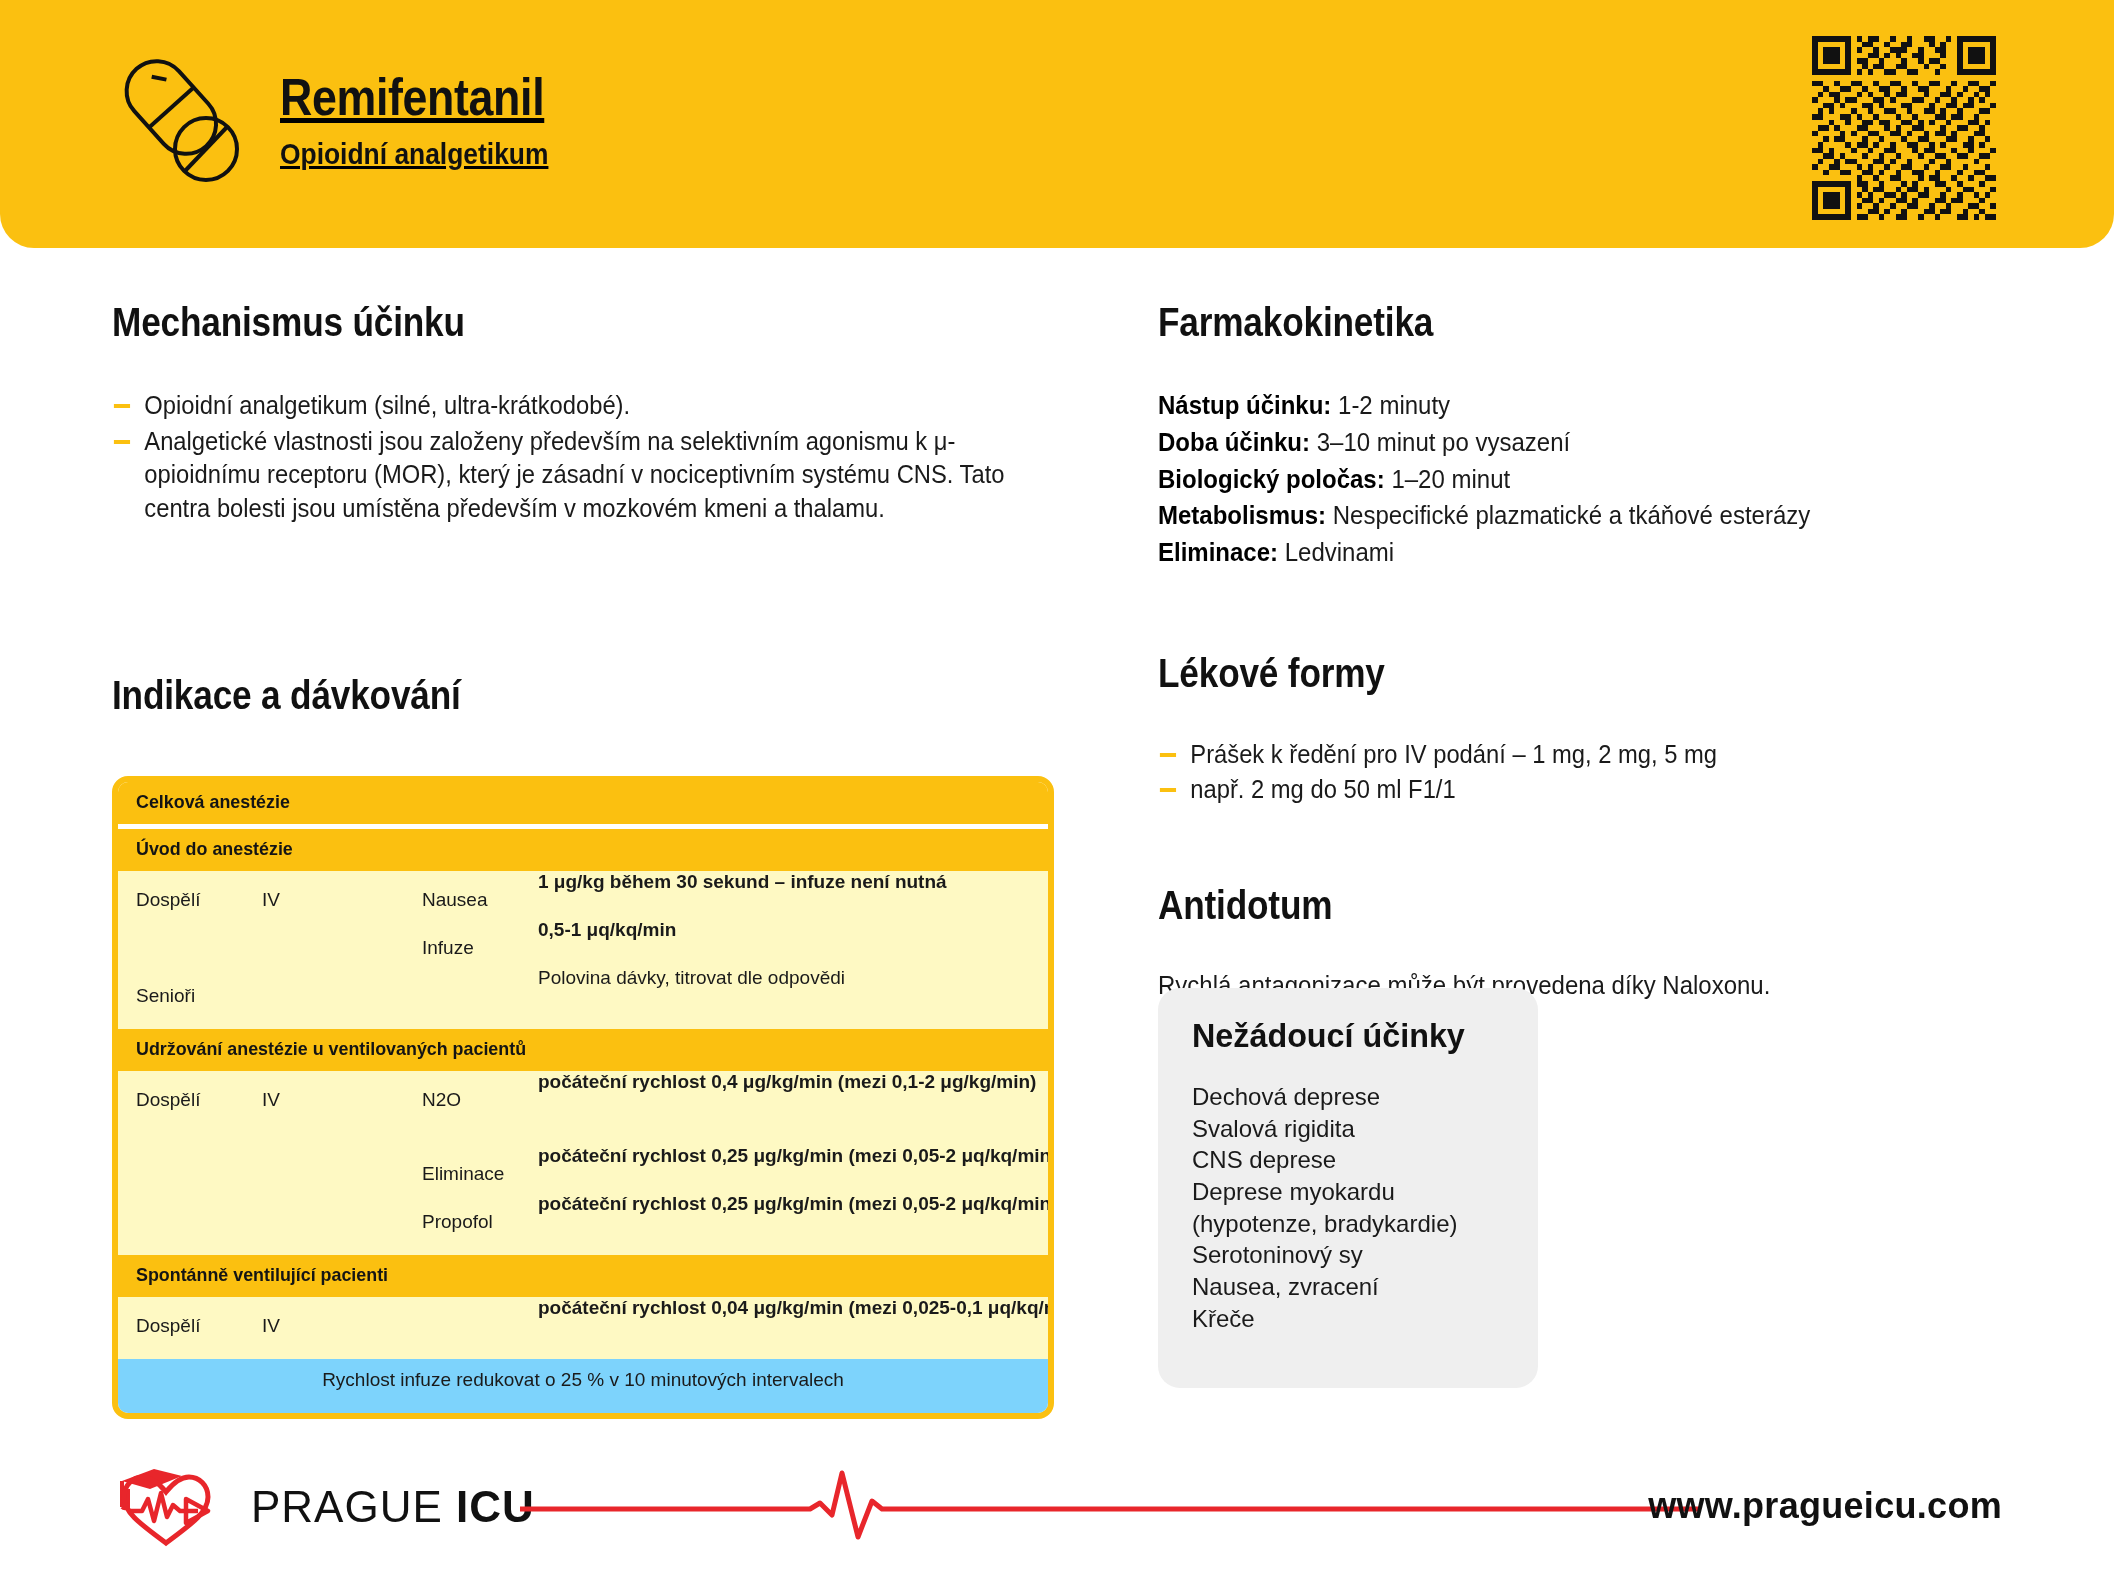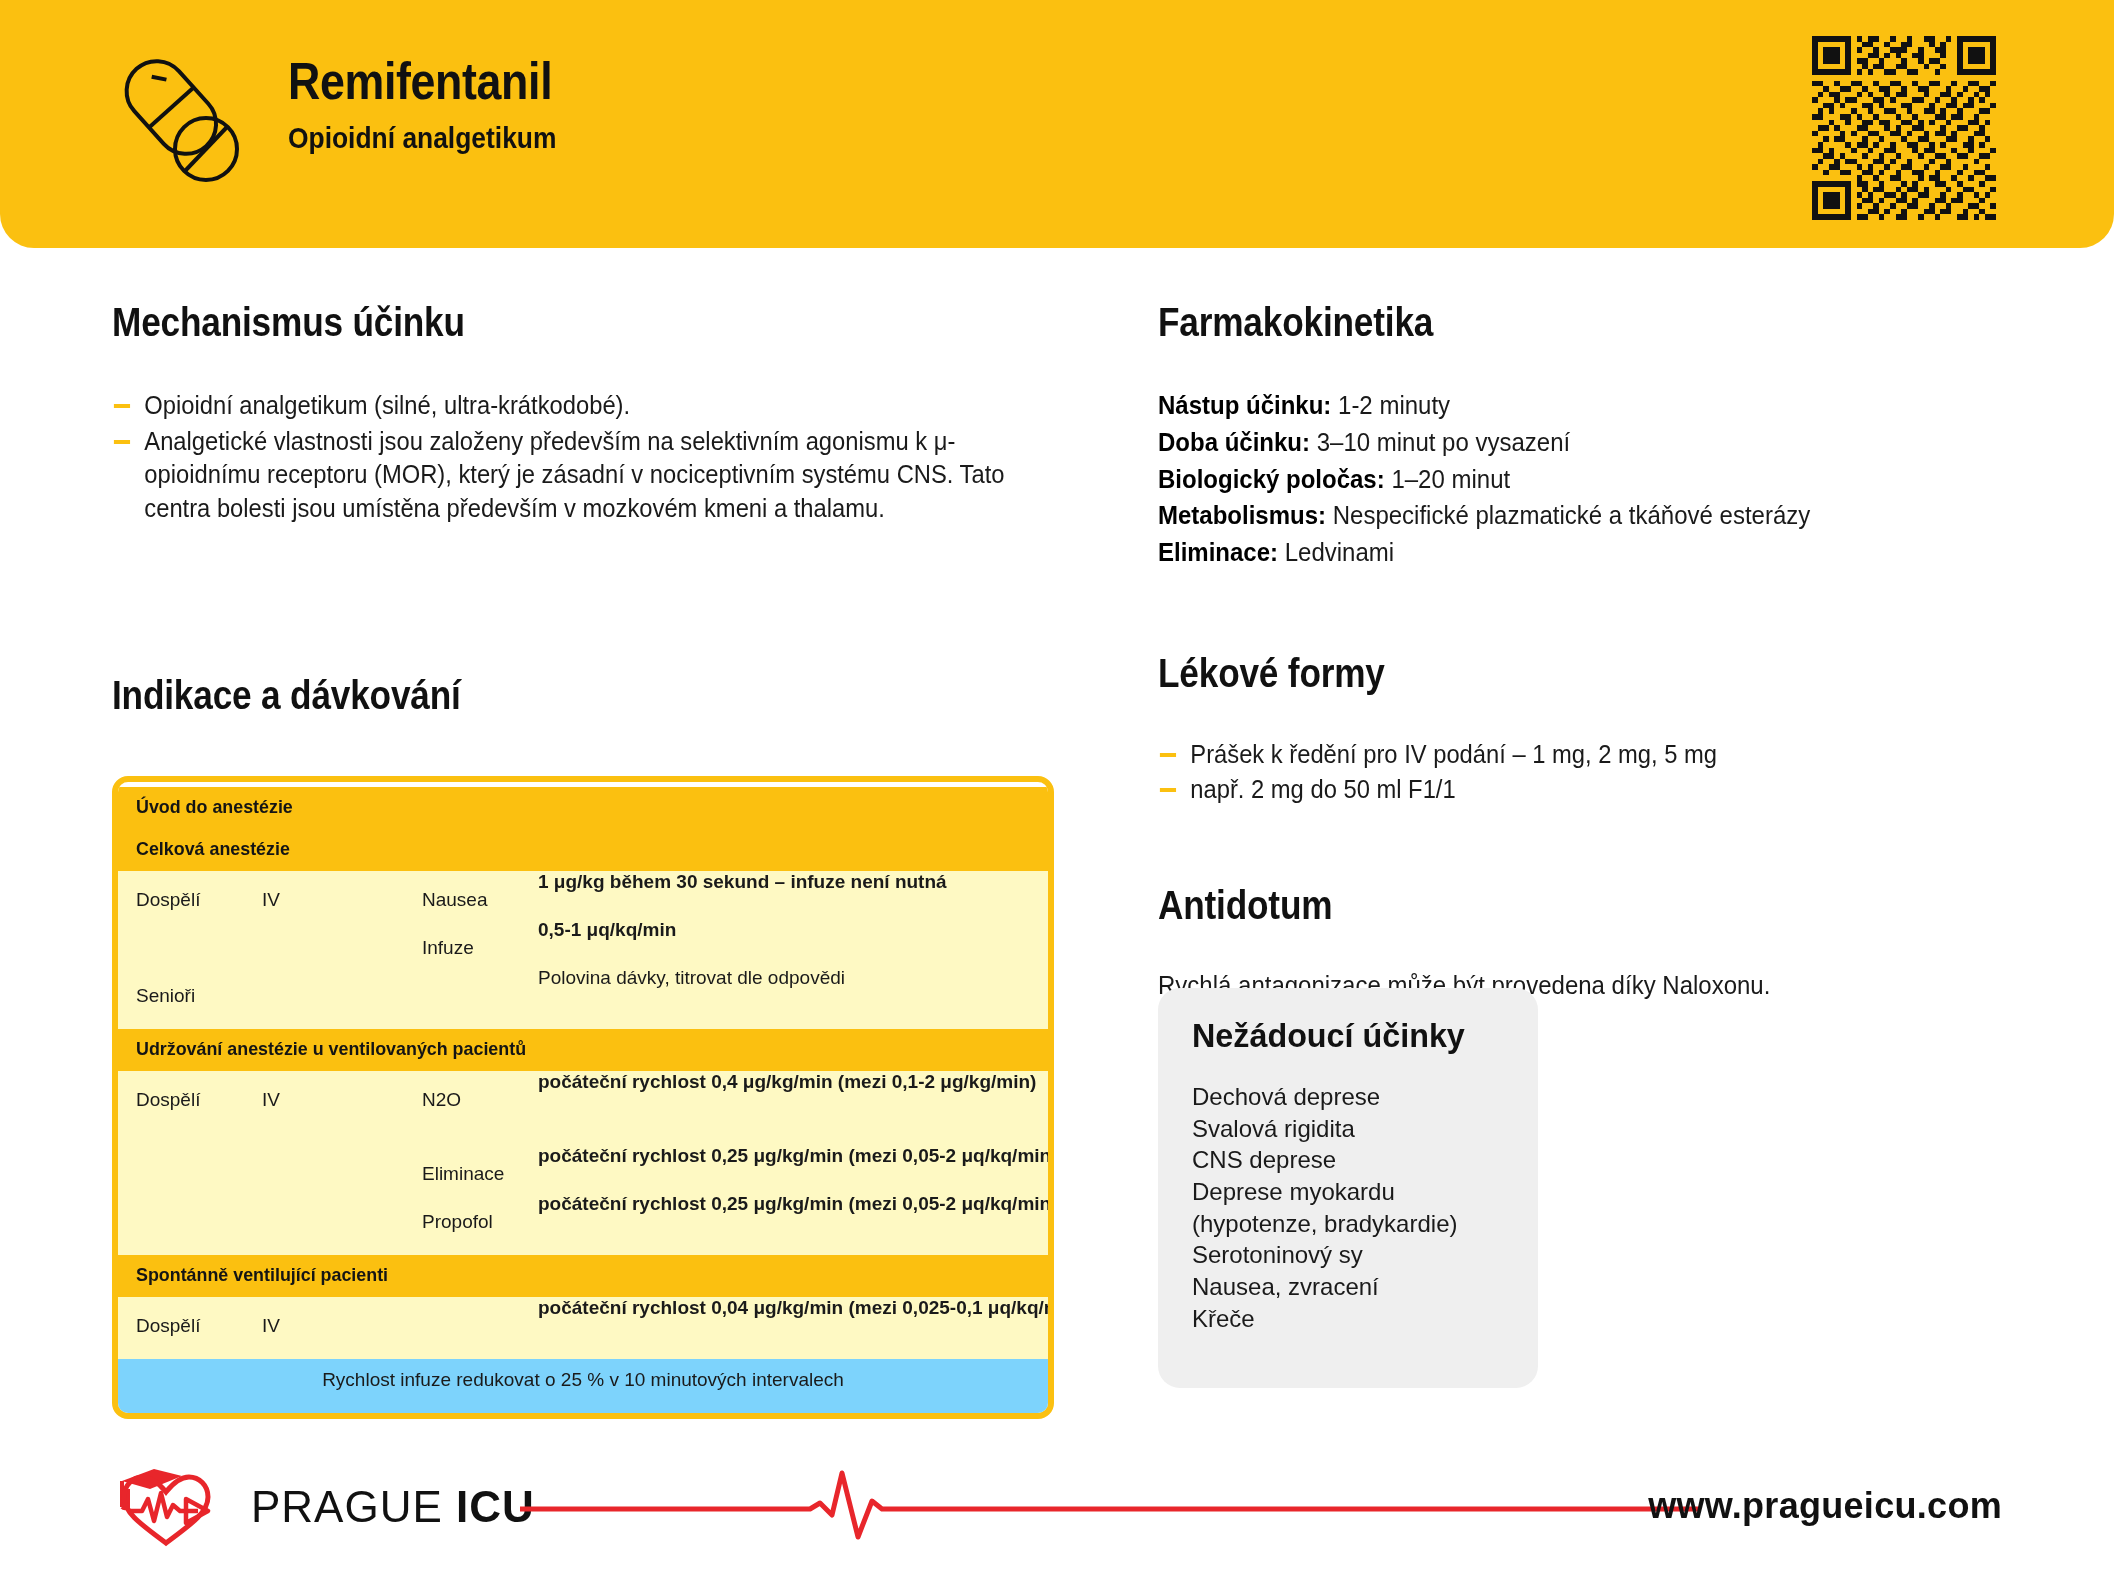--- a/index.html
+++ b/index.html
@@ -28,22 +28,23 @@
     height: 248px;
     background: #FBC010;
     border-bottom-left-radius: 34px;
     border-bottom-right-radius: 34px;
   }
   .header-inner {
     position: absolute;
     left: 118px;
     top: 54px;
     display: flex;
-    align-items: flex-start;
-    gap: 40px;
+    align-items: center;
+    gap: 32px;
+    text-decoration: underline;
   }
   .pill-icon { width: 130px; height: 132px; flex: none; }
   .header-titles { display: flex; flex-direction: column; gap: 12px; padding-bottom: 4px; }
   .drug-name {
     font-size: 52px;
     font-weight: 700;
     color: #111111;
     letter-spacing: -0.4px;
     line-height: 1.05;
     transform: scaleX(0.86);
@@ -554,26 +555,26 @@
     <ul class="dash-list" style="margin-top:44px;">
       <li>Opioidní analgetikum (silné, ultra-krátkodobé).</li>
       <li>Analgetické vlastnosti jsou založeny především na selektivním agonismu k μ-opioidnímu receptoru (MOR), který je zásadní v nociceptivním systému CNS. Tato centra bolesti jsou umístěna především v mozkovém kmeni a thalamu.</li>
     </ul>
 
     <h2 class="section-title" style="margin-top:148px;">Indikace a dávkování</h2>
   </div>
 
   <div class="dose-table">
 
+    <div class="band">
+      <div class="band-inner">Celková anestézie</div>
+    </div>
+
     <div class="band sep">
       <div class="band-inner">Úvod do anestézie</div>
-    </div>
-
-    <div class="band">
-      <div class="band-inner">Celková anestézie</div>
     </div>
 
     <div class="rows">
       <div class="row">
         <div class="c-pop">Dospělí</div>
         <div class="c-route">IV</div>
         <div class="c-type">Nausea</div>
         <div class="c-dose">1 μg/kg během 30 sekund – infuze není nutná</div>
       </div>
       <div class="row">

